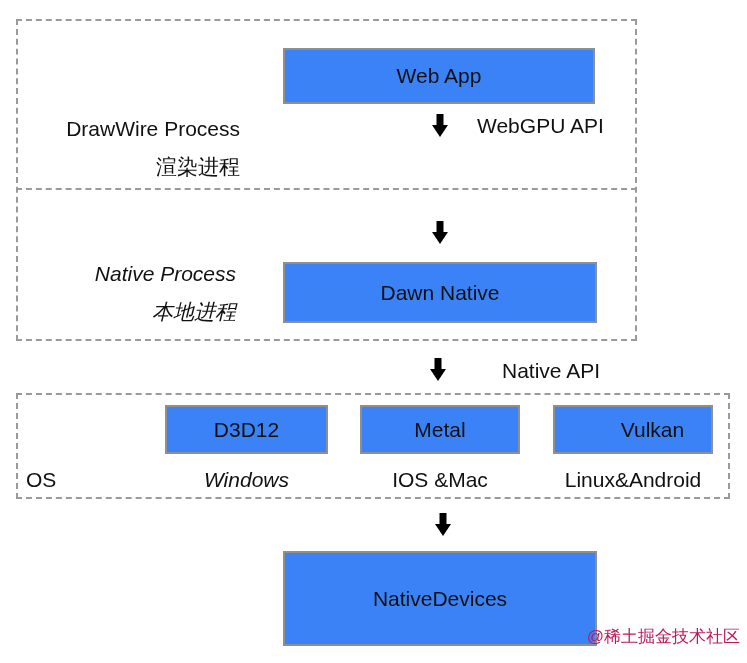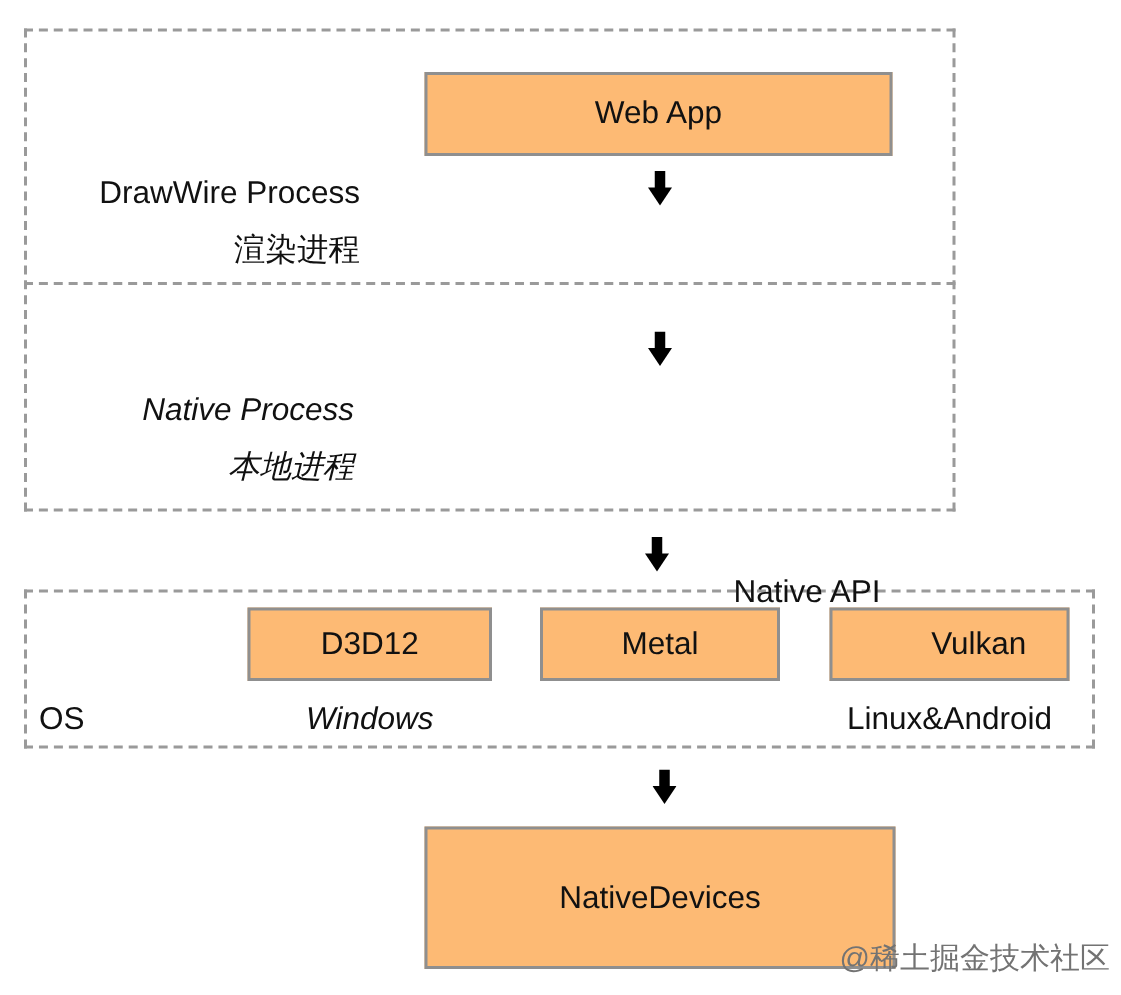--- a/index.html
+++ b/index.html
@@ -26,21 +26,21 @@
   .dashed-divider {
     position: absolute;
     border-top: 2px dashed #9a9a9a;
     height: 0;
     z-index: 1;
   }
   .node-box {
     position: absolute;
     border: 2px solid #8f8f8f;
     box-sizing: border-box;
-    background: #fdba74;
+    background: #3b82f6;
     display: flex;
     align-items: center;
     justify-content: center;
     font-size: 21px;
     z-index: 2;
     text-align: center;
   }
   .node-box.two-line {
     flex-direction: column;
     line-height: 34px;
@@ -70,22 +70,22 @@
   .arrow {
     position: absolute;
     width: 16px;
     height: 24px;
     z-index: 2;
   }
   .watermark {
     position: absolute;
     right: 7px;
     top: 625px;
-    font-size: 20px;
-    color: #737373;
+    font-size: 17px;
+    color: #be185d;
     z-index: 3;
     white-space: nowrap;
   }
 </style>
 </head>
 <body>
 
 <div class="stage">
 
   <div class="dashed-box" style="left:16px; top:19px; width:621px; height:322px;"></div>
@@ -101,48 +101,53 @@
   </div>
 
   <div class="node-box" style="left:283px; top:48px; width:312px; height:56px;">
     <span>Web App</span>
   </div>
 
   <svg class="arrow" style="left:432px; top:114px;" viewBox="0 0 16 24">
     <rect x="4.5" y="0" width="7" height="12" fill="#000"></rect>
     <polygon points="0,11 16,11 8,23" fill="#000"></polygon>
   </svg>
+  <div class="flow-label" style="left:477px; top:112px;">WebGPU API</div>
 
 
   <svg class="arrow" style="left:432px; top:221px;" viewBox="0 0 16 24">
     <rect x="4.5" y="0" width="7" height="12" fill="#000"></rect>
     <polygon points="0,11 16,11 8,23" fill="#000"></polygon>
   </svg>
 
+  <div class="node-box" style="left:283px; top:262px; width:314px; height:61px;">
+    <span>Dawn Native</span>
+  </div>
 
   <svg class="arrow" style="left:430px; top:358px;" viewBox="0 0 16 24">
     <rect x="4.5" y="0" width="7" height="12" fill="#000"></rect>
     <polygon points="0,11 16,11 8,23" fill="#000"></polygon>
   </svg>
-  <div class="flow-label" style="left:489px; top:357px;margin-top:24px;">Native API</div>
+  <div class="flow-label" style="left:502px; top:357px;">Native API</div>
 
   <div class="dashed-box" style="left:16px; top:393px; width:714px; height:106px;"></div>
 
   <div class="node-box" style="left:165px; top:405px; width:163px; height:49px;">
     <span>D3D12</span>
   </div>
   <div class="node-box" style="left:360px; top:405px; width:160px; height:49px;">
     <span>Metal</span>
   </div>
   <div class="node-box" style="left:553px; top:405px; width:160px; height:49px;padding-left:39px;">
     <span>Vulkan</span>
   </div>
 
   <div class="os-text" style="left:26px; top:466px;">OS</div>
   <div class="os-text" style="left:165px; top:466px; width:163px;font-style:italic;">Windows</div>
+  <div class="os-text" style="left:360px; top:466px; width:160px;">IOS &amp;Mac</div>
   <div class="os-text" style="left:553px; top:466px; width:160px;">Linux&amp;Android</div>
 
   <svg class="arrow" style="left:435px; top:513px;" viewBox="0 0 16 24">
     <rect x="4.5" y="0" width="7" height="12" fill="#000"></rect>
     <polygon points="0,11 16,11 8,23" fill="#000"></polygon>
   </svg>
 
   <div class="node-box two-line" style="left:283px; top:551px; width:314px; height:95px;">
     <span>NativeDevices</span>
   </div>

